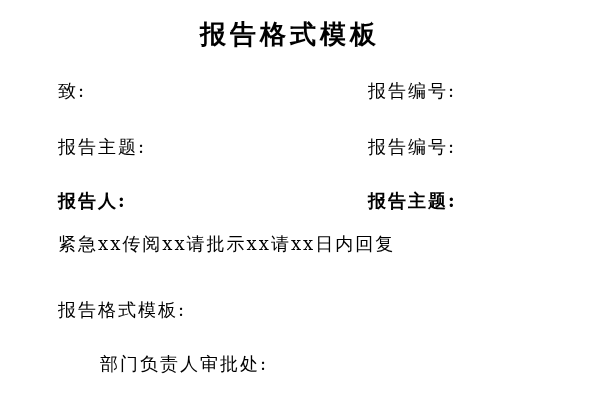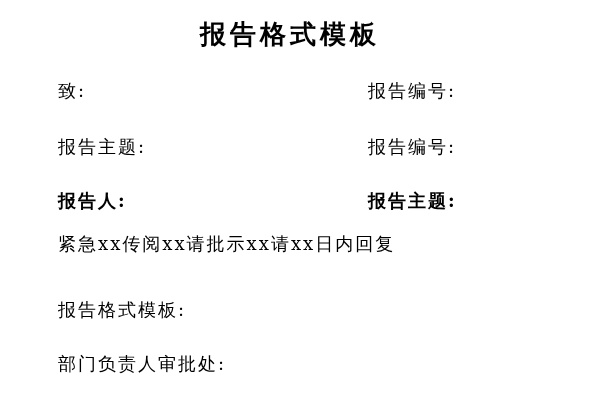--- a/index.html
+++ b/index.html
@@ -42,21 +42,21 @@
     color: #000000;
     white-space: nowrap;
   }
   .col-left  { left: 58px; }
   .col-right { left: 368px; }
   .row-1 { top: 79px; }
   .row-2 { top: 135px; }
   .row-3 { top: 189px; font-weight: bold; }
   .row-4 { top: 232px; }
   .row-5 { top: 298px; }
-  .row-6 { top: 352px; }
+  .row-6 { top: 352px; margin-left: 42px; }
 </style>
 </head>
 <body>
 
 <div class="doc">
 
   <h1 class="doc-title">报告格式模板</h1>
 
   <span class="field-label row-1 col-left">致:</span>
   <span class="field-label row-1 col-right">报告编号:</span>

